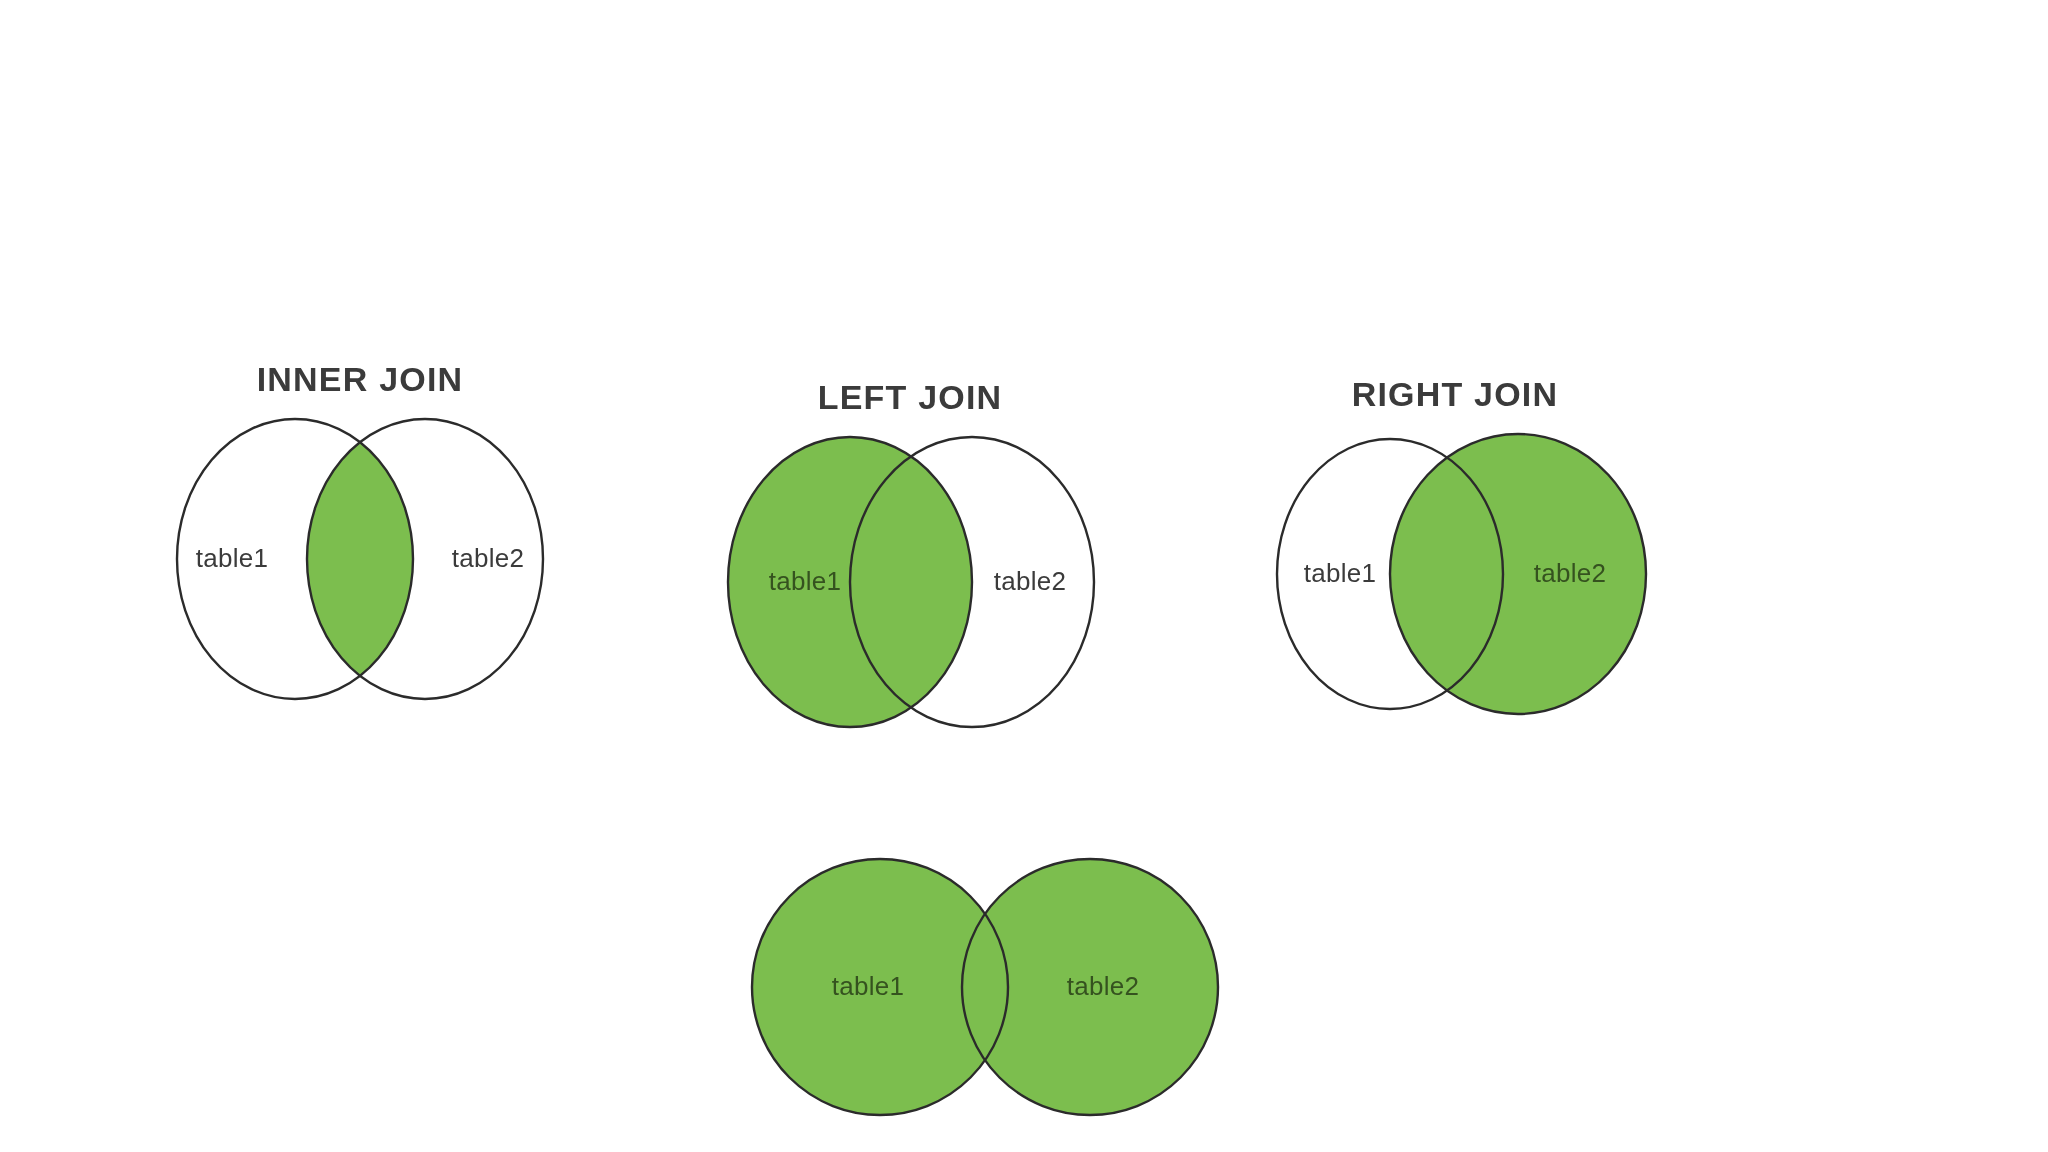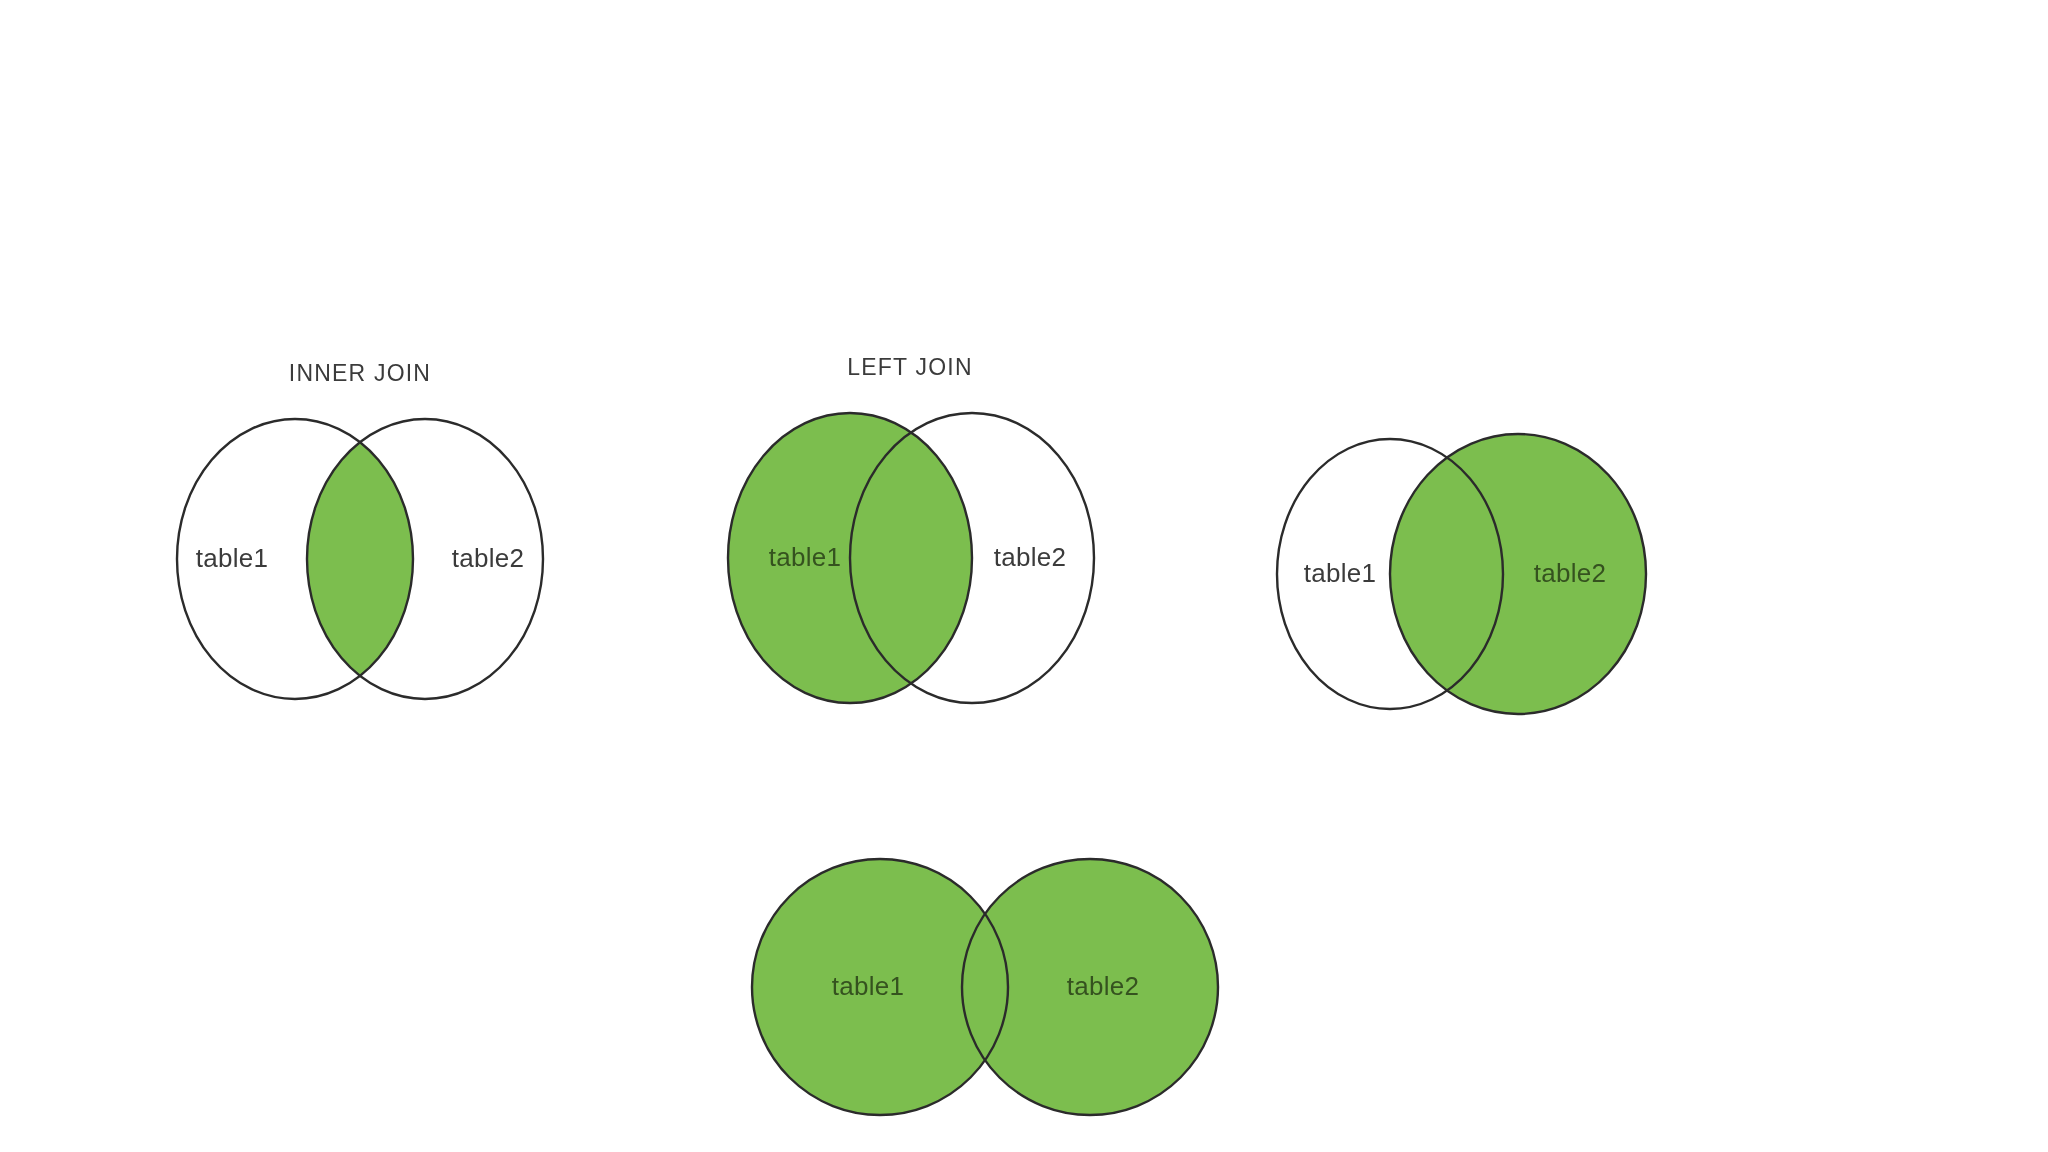--- a/index.html
+++ b/index.html
@@ -27,22 +27,22 @@
     position: absolute;
   }
 
   .venn-title {
     position: absolute;
     left: 0;
     top: 0;
     width: 100%;
     text-align: center;
     color: #3b3b3b;
-    font-size: 23px;
-    font-weight: 400;
+    font-size: 34px;
+    font-weight: 700;
     letter-spacing: 1.2px;
     white-space: nowrap;
     font-family: "Liberation Sans", sans-serif;
   }
 
   .venn-svg {
     position: absolute;
     left: 0;
   }
 
@@ -85,21 +85,21 @@
       <g clip-path="url(#clip-inner-left)">
         <ellipse class="fill-green" cx="275" cy="145" rx="118" ry="140"></ellipse>
       </g>
       <ellipse class="circle-outline" cx="145" cy="145" rx="118" ry="140"></ellipse>
       <ellipse class="circle-outline" cx="275" cy="145" rx="118" ry="140"></ellipse>
       <text class="table-label" x="82" y="153" text-anchor="middle">table1</text>
       <text class="table-label" x="338" y="153" text-anchor="middle">table2</text>
     </svg>
   </div>
 
-  <div class="venn-group" style="left:700px; top:354px; width:420px; height:320px;">
+  <div class="venn-group" style="left:700px; top:378px; width:420px; height:320px;">
     <div class="venn-title">LEFT JOIN</div>
     <svg class="venn-svg" width="420" height="300" viewBox="0 0 420 300" style="top:54px;">
       <defs>
         <clipPath id="clip-leftjoin-left">
           <ellipse cx="150" cy="150" rx="122" ry="145"></ellipse>
         </clipPath>
       </defs>
 
       <ellipse class="fill-green" cx="150" cy="150" rx="122" ry="145"></ellipse>
 
@@ -107,20 +107,21 @@
         <ellipse class="fill-green" cx="272" cy="150" rx="122" ry="145"></ellipse>
       </g>
       <ellipse class="circle-outline" cx="150" cy="150" rx="122" ry="145"></ellipse>
       <ellipse class="circle-outline" cx="272" cy="150" rx="122" ry="145"></ellipse>
       <text class="table-label on-green" x="105" y="158" text-anchor="middle">table1</text>
       <text class="table-label" x="330" y="158" text-anchor="middle">table2</text>
     </svg>
   </div>
 
   <div class="venn-group" style="left:1240px; top:375px; width:430px; height:320px;">
+    <div class="venn-title">RIGHT JOIN</div>
     <svg class="venn-svg" width="430" height="290" viewBox="0 0 430 290" style="top:54px;">
       <defs>
         <clipPath id="clip-rightjoin-right">
           <ellipse cx="278" cy="145" rx="128" ry="140"></ellipse>
         </clipPath>
       </defs>
 
       <ellipse class="fill-green" cx="278" cy="145" rx="128" ry="140"></ellipse>
 
       <g clip-path="url(#clip-rightjoin-right)">

